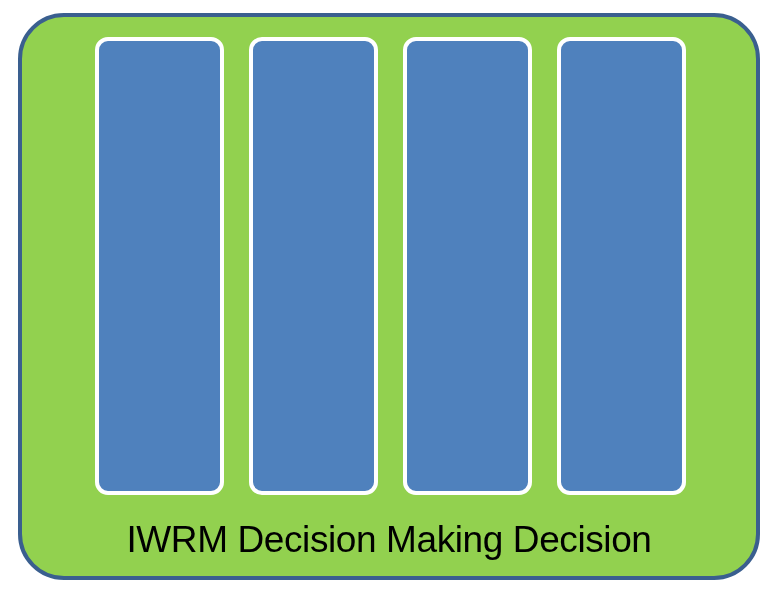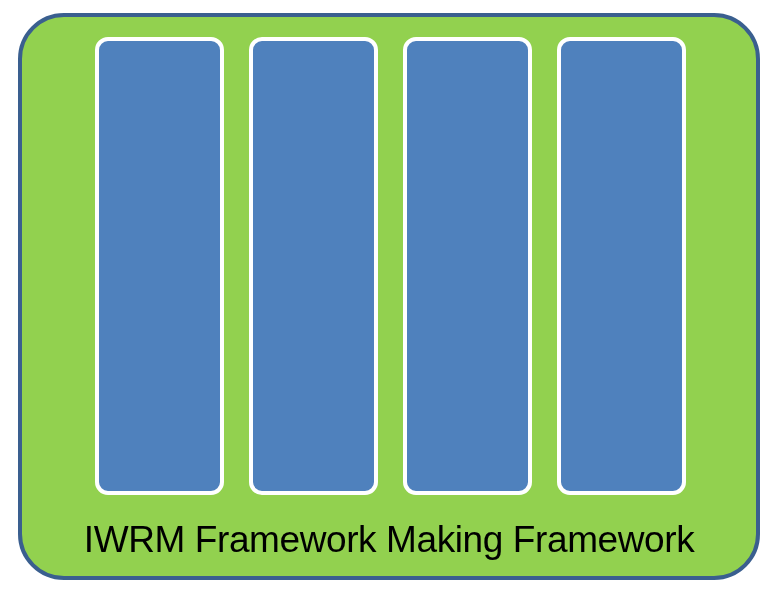--- a/index.html
+++ b/index.html
@@ -122,17 +122,17 @@
       </div>
 
       <div class="pillar">
         <div class="pillar-label-wrap">
           
         </div>
       </div>
 
     </div>
 
-    <div class="framework-caption">IWRM Framework Making Framework</div>
+    <div class="framework-caption">IWRM Decision Making Decision</div>
 
   </div>
 
 </div>
 
 </body></html>

